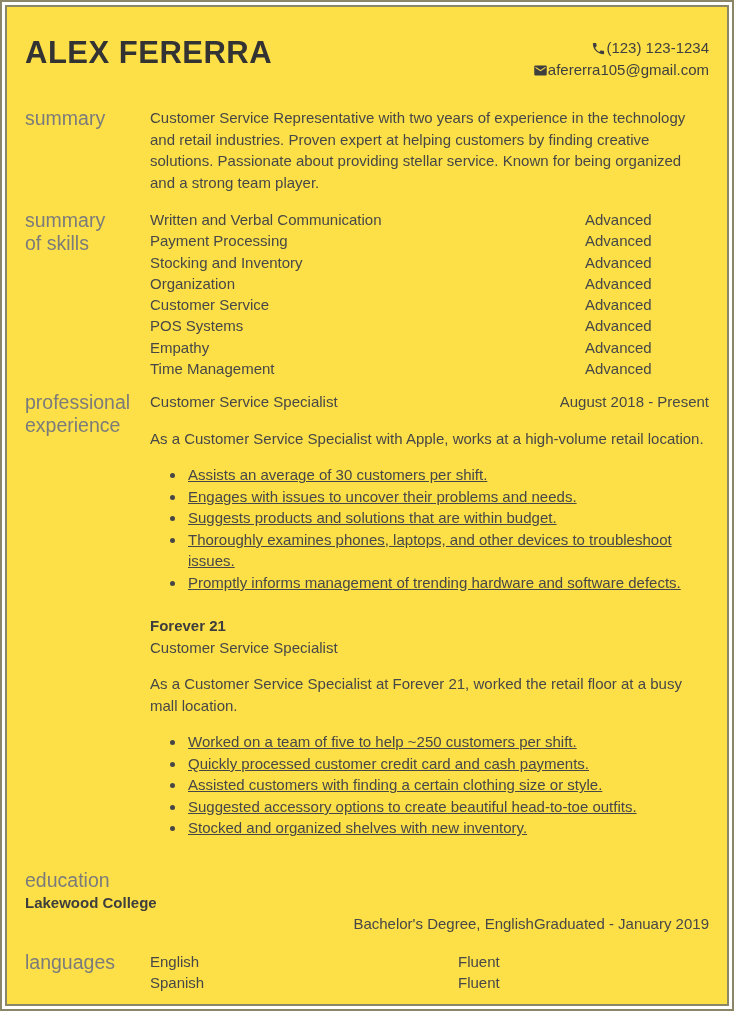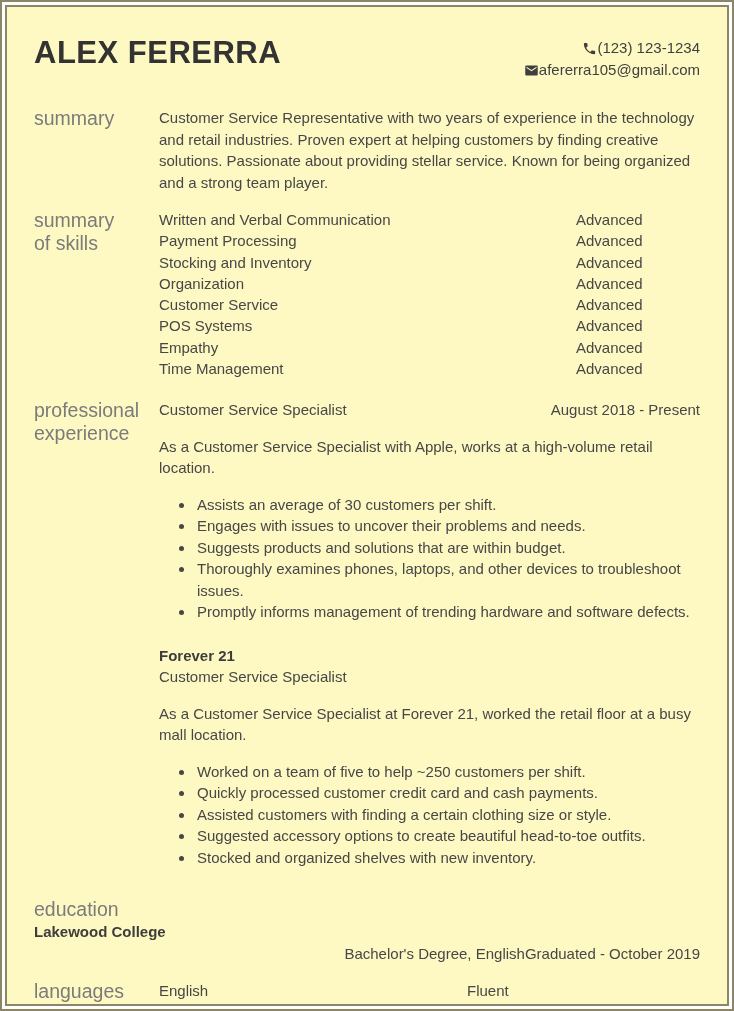--- a/index.html
+++ b/index.html
@@ -3,49 +3,49 @@
 <meta charset="utf-8">
 <style>
   html,body { margin:0; padding:0; background:#ffffff; }
   .page {
     width:734px; height:1011px; box-sizing:border-box;
     border:2px solid #8b8667; padding:3px; background:#ffffff;
     font-family:"Liberation Sans", sans-serif;
   }
   .frame {
     border:2px solid #8b8667; height:100%; box-sizing:border-box;
-    padding:0 27px; overflow:hidden; background:#fef9c3;
+    padding:0 18px; overflow:hidden; background:#fde047;
   }
   
   .header { display:flex; justify-content:space-between; align-items:flex-start; margin-top:28px; }
   .name { font-size:31px; font-weight:700; color:#333333; letter-spacing:0.5px; line-height:36px; }
   .contact { text-align:right; color:#3f3f3f; font-size:15px; line-height:22px; margin-top:2px; }
   .contact-row { display:flex; justify-content:flex-end; align-items:center; }
   .contact-icon { width:15px; height:15px; fill:#3f3f3f; flex-shrink:0; }
   
   .section { display:flex; }
   .section-label {
     width:125px; flex-shrink:0; color:#7b7b7b; font-size:19.5px;
     line-height:23px; white-space:pre-line;
   }
   .section-content { flex:1; color:#474747; font-size:15px; line-height:21.5px; }
   .sec-summary   { margin-top:26px; }
   .sec-skills    { margin-top:16px; }
-  .sec-exp       { margin-top:20px; }
+  .sec-exp       { margin-top:12px; }
   .sec-edu       { margin-top:30px;flex-direction:column; }
   .sec-lang      { margin-top:16px; }
   
   .skill-row { display:flex; line-height:21.3px; }
   .skill-name { flex:1; }
   .skill-level { width:124px; flex-shrink:0; }
   
   .company { font-weight:700; color:#3d3d3d; }
   .title-row { display:flex; justify-content:space-between; }
   .job-desc { margin-top:15px; }
-  .job ul { margin:15px 0 0 0; padding-left:36px; }
+  .job ul { margin:15px 0 0 0; padding-left:36px;text-decoration:underline; }
   .job li { margin:0; padding-left:2px; }
   .job + .job { margin-top:22px; }
   
   .school { font-weight:700; color:#3d3d3d; }
   .degree-row { display:flex; justify-content:flex-end;margin-left:13px; }
   
   .lang-row { display:flex; line-height:21.3px; }
   .lang-name { width:308px; flex-shrink:0; }
 </style>
 </head>
@@ -153,21 +153,21 @@
 
       </div>
     </div>
 
     <div class="section sec-edu">
       <div class="section-label">education</div>
       <div class="section-content">
         <div class="school">Lakewood College</div>
         <div class="degree-row">
           <span>Bachelor's Degree, English</span>
-          <span>Graduated - October 2019</span>
+          <span>Graduated - January 2019</span>
         </div>
       </div>
     </div>
 
     <div class="section sec-lang">
       <div class="section-label">languages</div>
       <div class="section-content">
         <div class="lang-row">
             <span class="lang-name">English</span>
             <span>Fluent</span>

